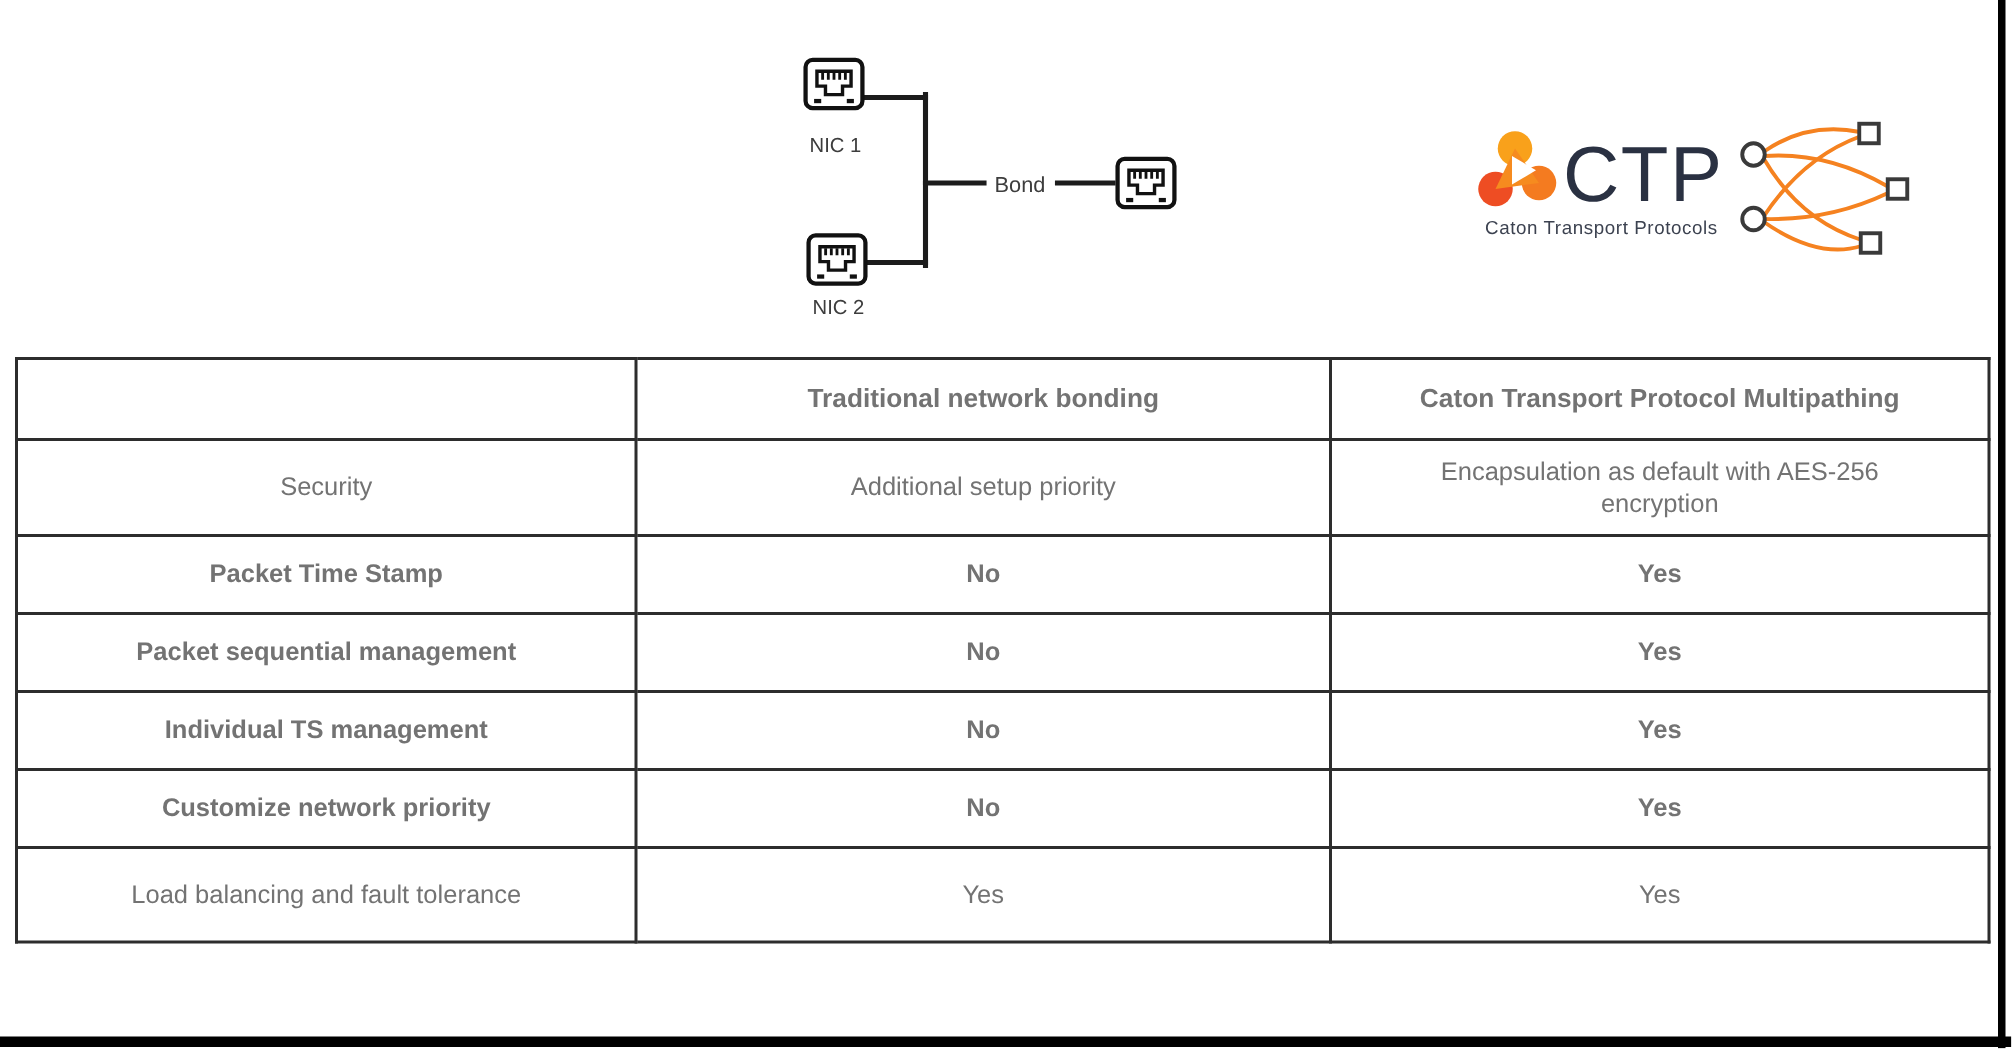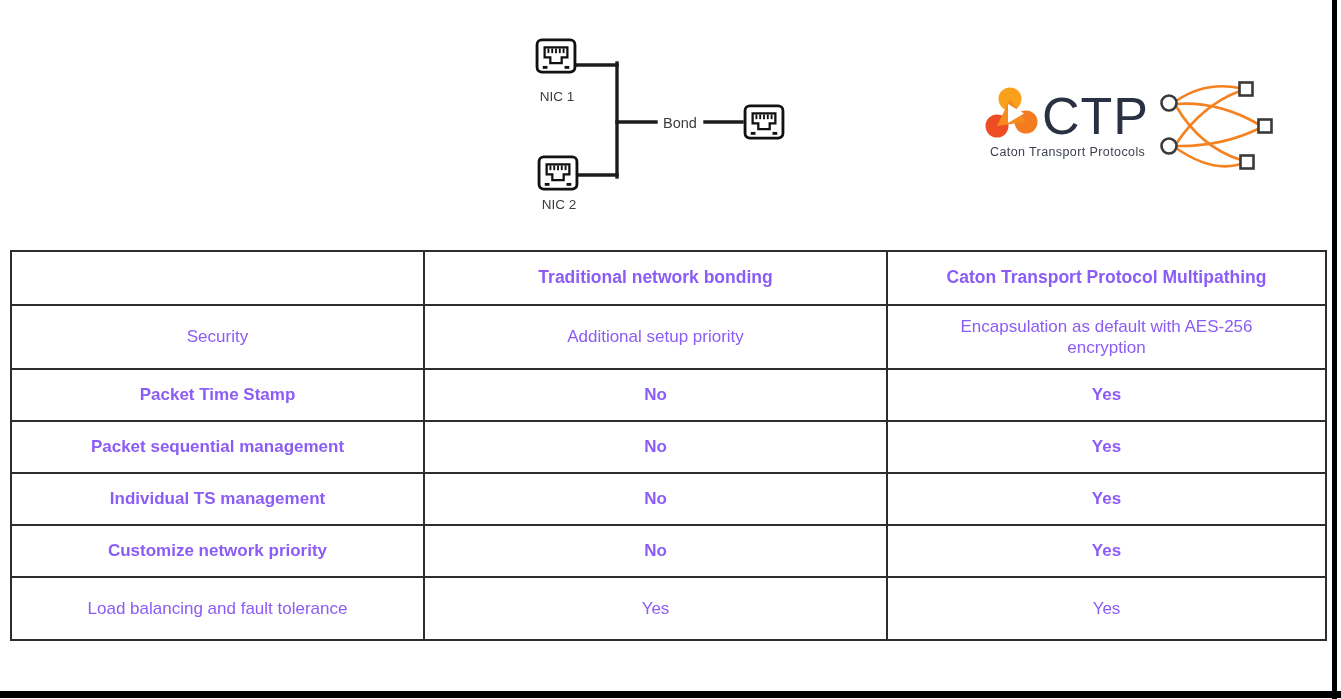--- a/index.html
+++ b/index.html
@@ -1,28 +1,28 @@
 <!DOCTYPE html>
 <html><head>
 <meta charset="utf-8">
 <title>CTP Multipathing Comparison</title>
 <style>
   html,body{margin:0;padding:0;background:#ffffff;}
   .stage{
     position:relative;width:1341px;height:699px;background:#ffffff;overflow:hidden;
-    font-family:"Liberation Sans","DejaVu Sans",sans-serif;color:#8b5cf6;
+    font-family:"Liberation Sans","DejaVu Sans",sans-serif;color:#737373;
   }
   svg text{font-family:"Liberation Sans","DejaVu Sans",sans-serif;}
 
   
   .abs{position:absolute;}
 
   
   table.cmp{
-    position:absolute;left:10px;top:250px;width:1315px;
+    position:absolute;left:10px;top:238px;width:1315px;
     border-collapse:collapse;table-layout:fixed;background:#fff;
   }
   table.cmp th,table.cmp td{
     border:2px solid #2d2d2d;text-align:center;vertical-align:middle;
     font-size:17px;padding:2px 6px;line-height:1.25;
   }
   table.cmp th{font-weight:bold;font-size:17.5px;}
   tr.rowh{height:54px;}
   tr.r0{height:52px;}
   tr.r1{height:64px;margin-top:48px;}

